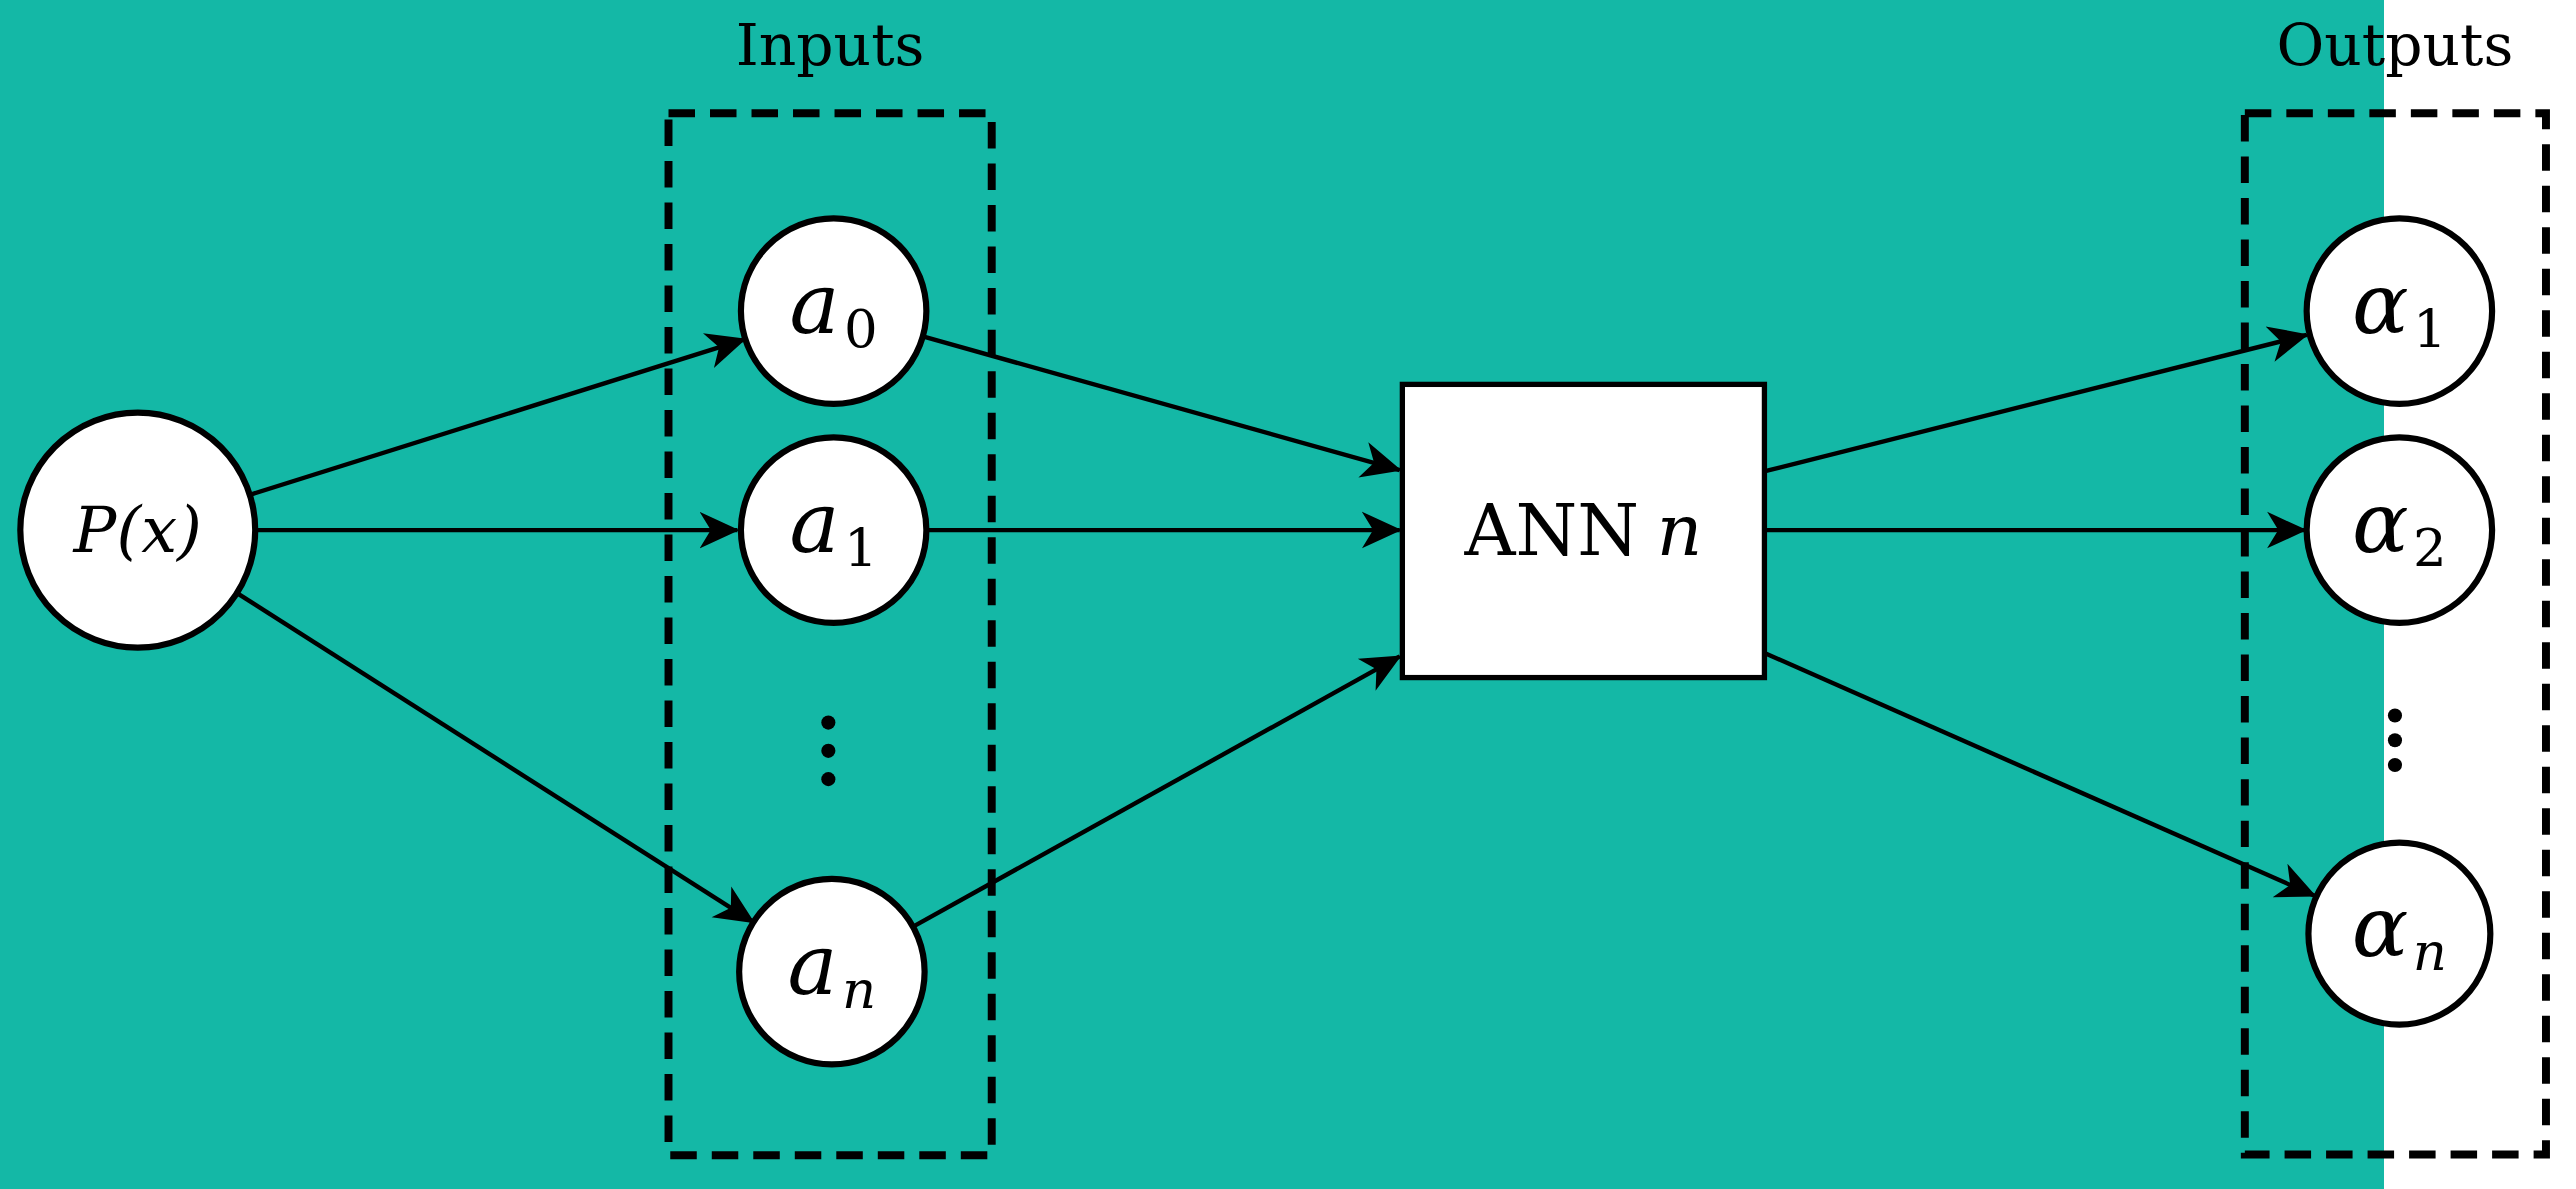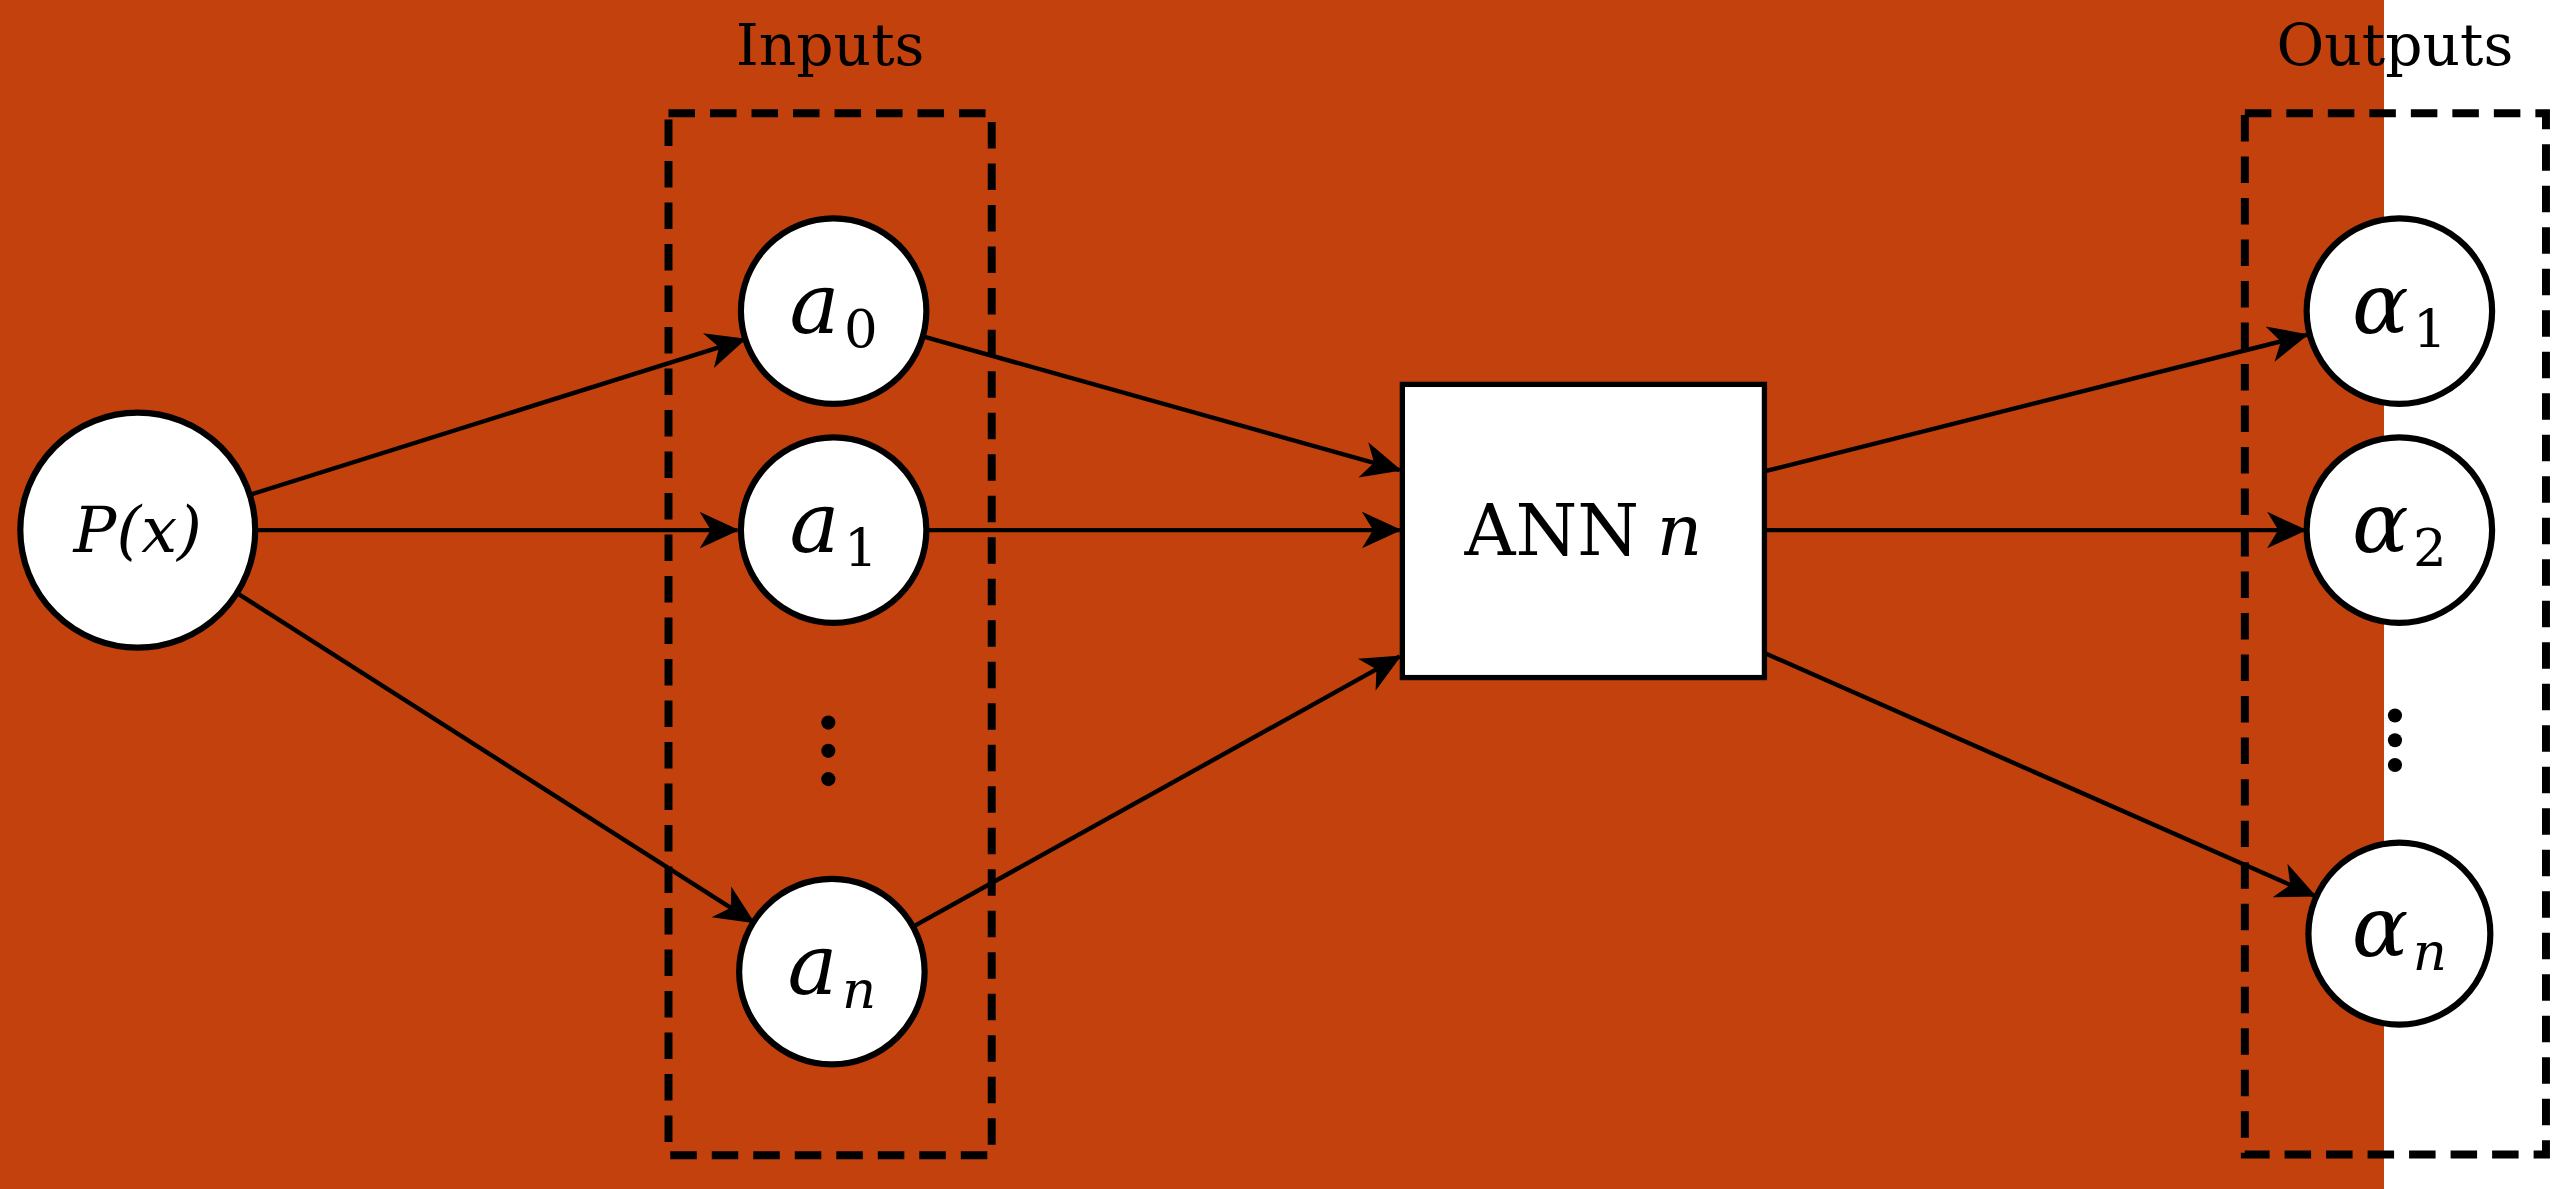--- a/index.html
+++ b/index.html
@@ -5,21 +5,21 @@
 <style>
   html, body {
     margin: 0;
     padding: 0;
     background: #ffffff;
   }
   .stage {
     position: relative;
     width: 2384px;
     height: 1190px;
-    background: #c2410c;
+    background: #14b8a6;
   }
   svg { display: block; }
   text {
     fill: #000000;
     font-family: "DejaVu Serif", "Liberation Serif", serif;
   }
   .group-title { font-size: 66px; }
   .source-label { font-size: 72px; font-style: italic; }
   .box-label { font-size: 80px; }
   .box-label .suffix { font-style: italic; }

